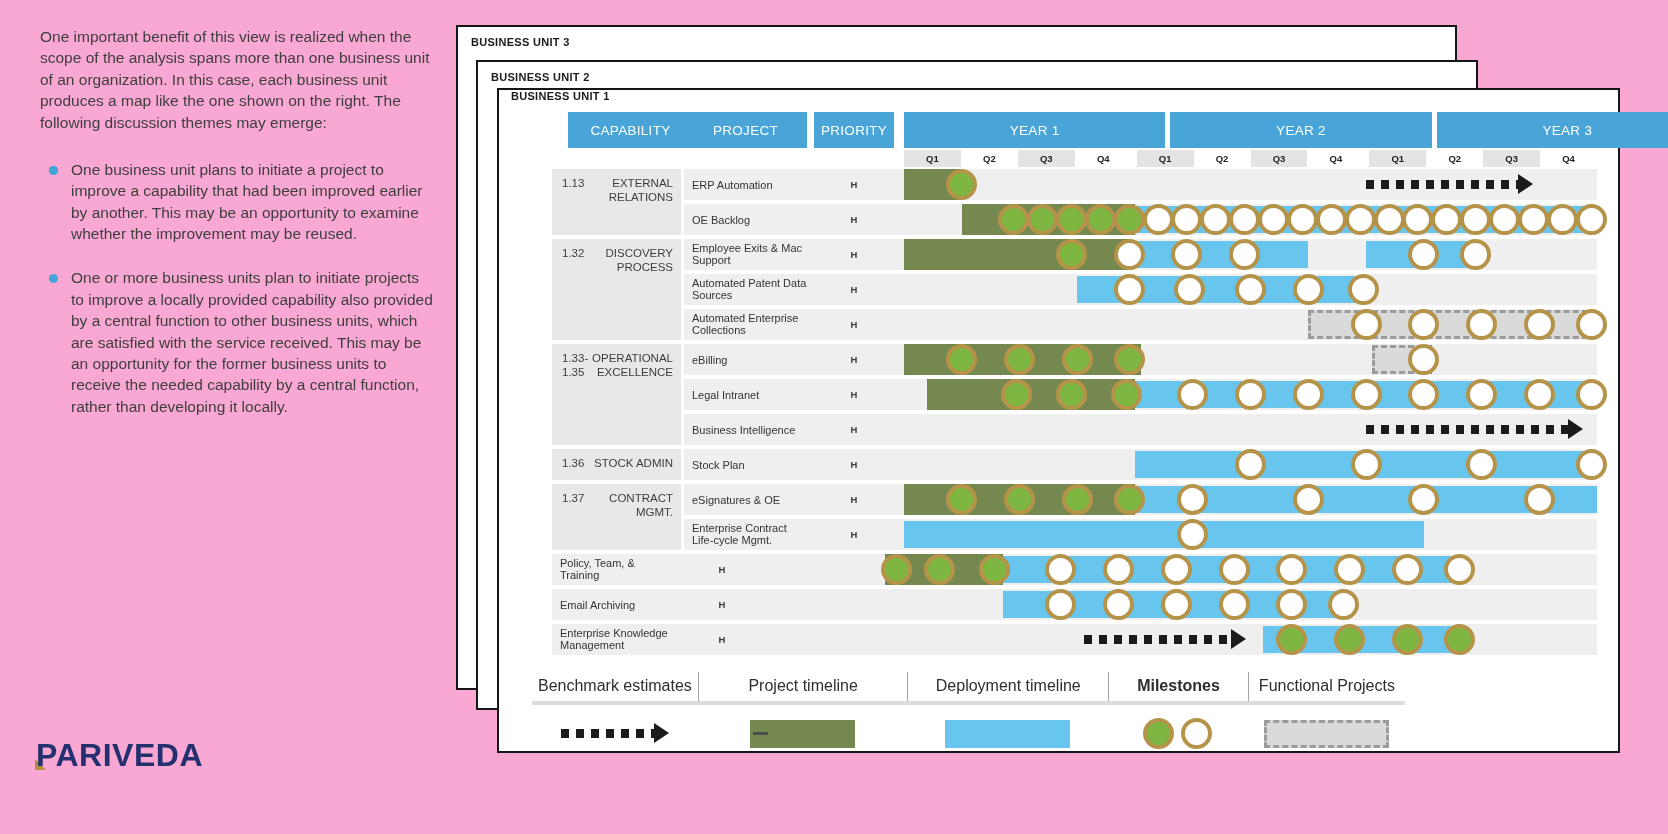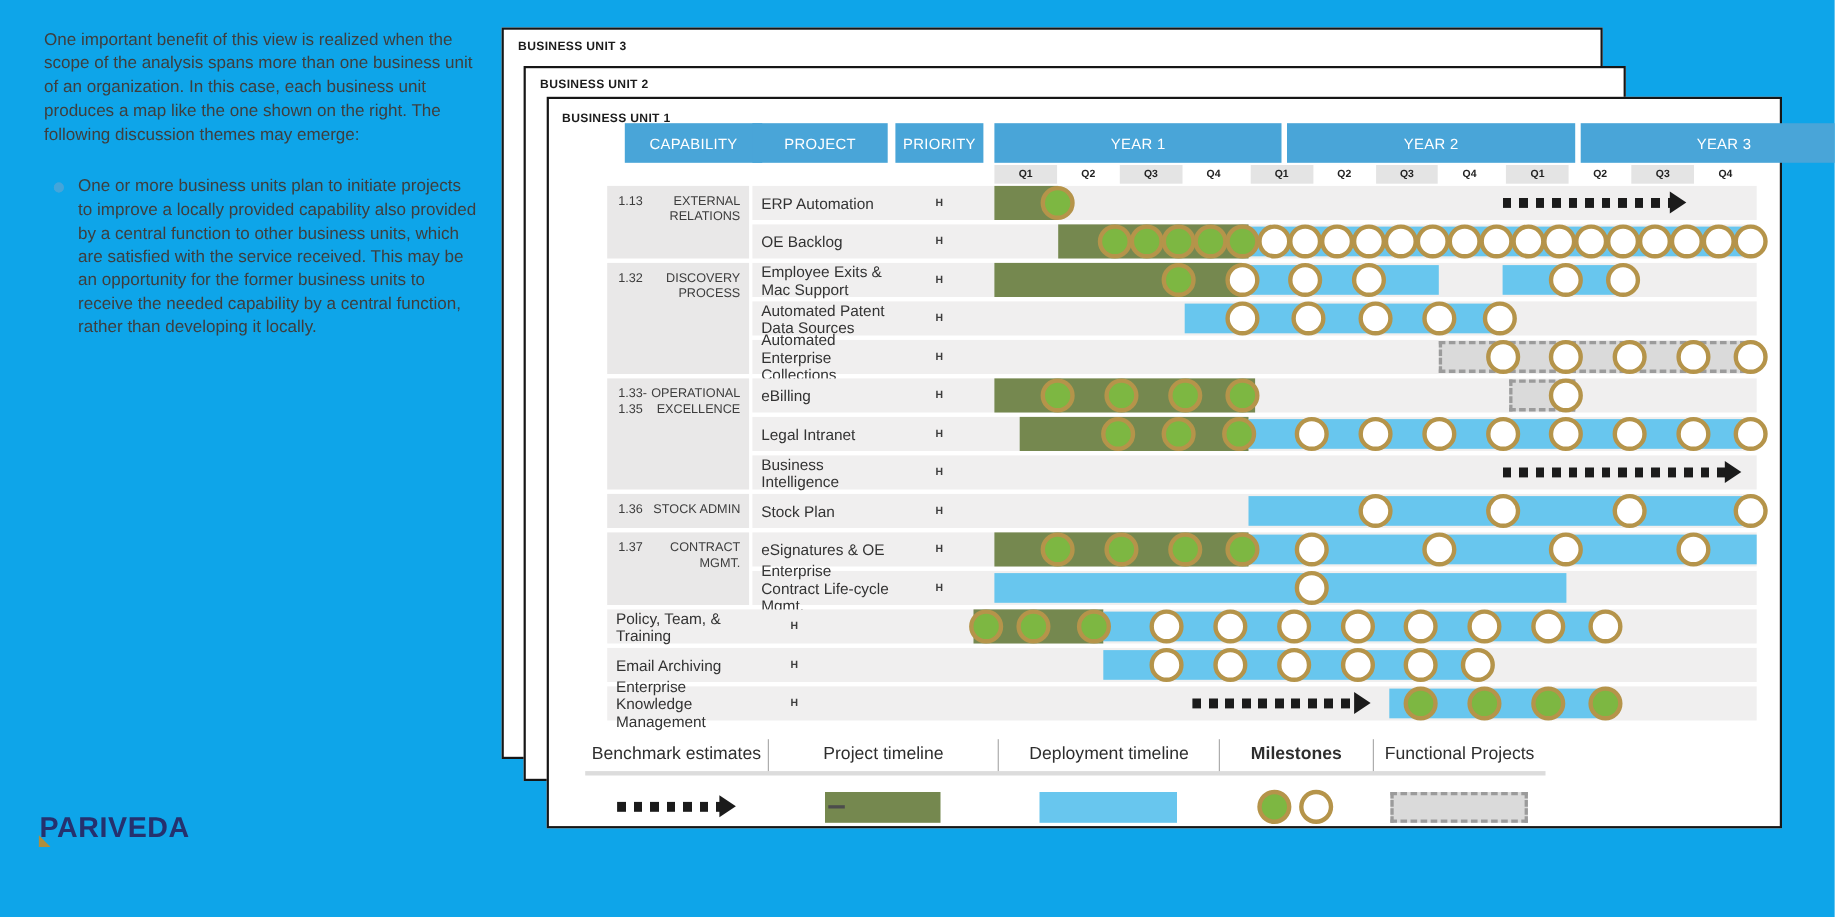--- a/index.html
+++ b/index.html
@@ -1,37 +1,37 @@
 <!DOCTYPE html>
 <html style="--hdr: #49a5d8; --green: #75884f; --blue: #68c6ee; --msgreen: #7db742; --ring: #b5944a; --funcbg: #dadada; --funcbd: #9b9b9b; --arrow: #1b1b1b; --rowbg: #f0efef; --capbg: #e9e8e8; --bullet: #44a5da; --navy: #25316e; --gold: #b08e3c;"><head>
 <meta charset="utf-8">
 <style>
   html,body{margin:0;padding:0;background:#fff;}
-  .canvas{position:relative;width:1668px;height:834px;background:#0ea5e9;overflow:hidden;
+  .canvas{position:relative;width:1668px;height:834px;background:#f9a8d4;overflow:hidden;
           font-family:"Liberation Sans",sans-serif;color:#3e3e3e;}
 
   
   .left-panel{position:absolute;left:40px;top:26px;width:396px;font-size:15.5px;line-height:1.38;}
   .intro{margin:0 0 26px 0;}
   .bullet{position:relative;padding-left:31px;margin-bottom:23px;}
   .bullet .dot{position:absolute;left:9px;top:7px;width:9px;height:9px;border-radius:50%;background:var(--bullet);}
 
   
   .logo{position:absolute;left:36px;top:737px;}
   .logo .gold{position:absolute;left:-1px;top:22px;width:11px;height:11px;background:var(--gold);
               clip-path:polygon(0 0,100% 100%,0 100%);}
-  .logo .txt{position:relative;font-size:26px;font-weight:bold;letter-spacing:.5px;color:var(--navy);}
+  .logo .txt{position:relative;font-size:32px;font-weight:bold;letter-spacing:.5px;color:var(--navy);}
 
   
   .card{position:absolute;background:#fff;border:2px solid #161616;box-sizing:border-box;}
   .bu3{left:456px;top:25px;width:1001px;height:665px;z-index:1;}
   .bu2{left:476px;top:60px;width:1002px;height:650px;z-index:2;}
   .bu1{left:497px;top:88px;width:1123px;height:665px;z-index:3;}
   .card-label{padding:9px 0 0 13px;font-size:11px;font-weight:bold;color:#1c1c1c;letter-spacing:.3px;}
-  .bu1 .card-label{padding:12px 0 0 12px;}
+  .bu1 .card-label{padding:0 0 0 12px;}
 
   
   .hdr{position:absolute;top:22px;height:36px;background:var(--hdr);color:#fff;
        display:flex;align-items:center;justify-content:center;font-size:13.5px;letter-spacing:.3px;}
   .cap-hdr{left:69px;width:125px;}
   .proj-hdr{left:185px;width:123px;}
   .pri-hdr{left:315px;width:80px;}
   .years-row{position:absolute;left:405px;top:22px;width:794px;height:36px;display:flex;gap:5px;}
   .year{flex:1;background:var(--hdr);color:#fff;display:flex;align-items:center;justify-content:center;
         font-size:13.5px;letter-spacing:.3px;}
@@ -44,21 +44,21 @@
   .gantt{position:absolute;left:53px;top:79px;width:1045px;display:flex;flex-direction:column;gap:4px;}
   .group{display:flex;}
   .capcell{width:129px;margin-right:3px;background:var(--capbg);box-sizing:border-box;
            padding:7px 8px 4px 10px;display:flex;justify-content:space-between;
            font-size:11.5px;line-height:1.25;color:#3d3d3d;}
   .cap-num{white-space:pre-line;}
   .cap-name{text-align:right;max-width:82px;}
   .rows{display:flex;flex-direction:column;gap:4px;flex:1;}
   .g-row{position:relative;height:31px;background:var(--rowbg);}
   .plabel{position:absolute;left:8px;top:50%;transform:translateY(-50%);width:116px;
-          font-size:14px;line-height:1.15;color:#333;}
+          font-size:11px;line-height:1.15;color:#333;}
   .pri{position:absolute;left:130px;width:80px;top:0;bottom:0;display:flex;align-items:center;
        justify-content:center;font-size:9.5px;font-weight:bold;color:#3d3d3d;}
   .bar-p{position:absolute;top:0;height:31px;background:var(--green);z-index:1;}
   .bar-d{position:absolute;top:2px;height:27px;background:var(--blue);z-index:1;}
   .bar-f{position:absolute;top:1px;height:29px;background:var(--funcbg);
          border:3px dashed var(--funcbd);box-sizing:border-box;z-index:1;}
   .ms{position:absolute;top:0;width:23px;height:23px;border:4px solid var(--ring);border-radius:50%;
       background:#fff;z-index:3;}
   .ms.green{background:var(--msgreen);}
   .arr{position:absolute;top:5px;height:21px;z-index:2;}
@@ -89,20 +89,24 @@
 </style>
 </head>
 <body>
 
 <div class="canvas">
 
   <div class="left-panel">
     <p class="intro">One important benefit of this view is realized when the scope of the analysis spans more than one business unit of an organization. In this case, each business unit produces a map like the one shown on the right. The following discussion themes may emerge:</p>
     <div class="bullet">
       <span class="dot"></span>
+    </div>
+    <div class="bullet">
+      <span class="dot"></span>
+      <span>One business unit plans to initiate a project to improve a capability that had been improved earlier by another. This may be an opportunity to examine whether the improvement may be reused.</span>
     </div>
     <div class="bullet">
       <span class="dot"></span>
       <span>One or more business units plan to initiate projects to improve a locally provided capability also provided by a central function to other business units, which are satisfied with the service received. This may be an opportunity for the former business units to receive the needed capability by a central function, rather than developing it locally.</span>
     </div>
   </div>
 
   <div class="logo">
     <span class="gold"></span>
     <span class="txt">PARIVEDA</span>

